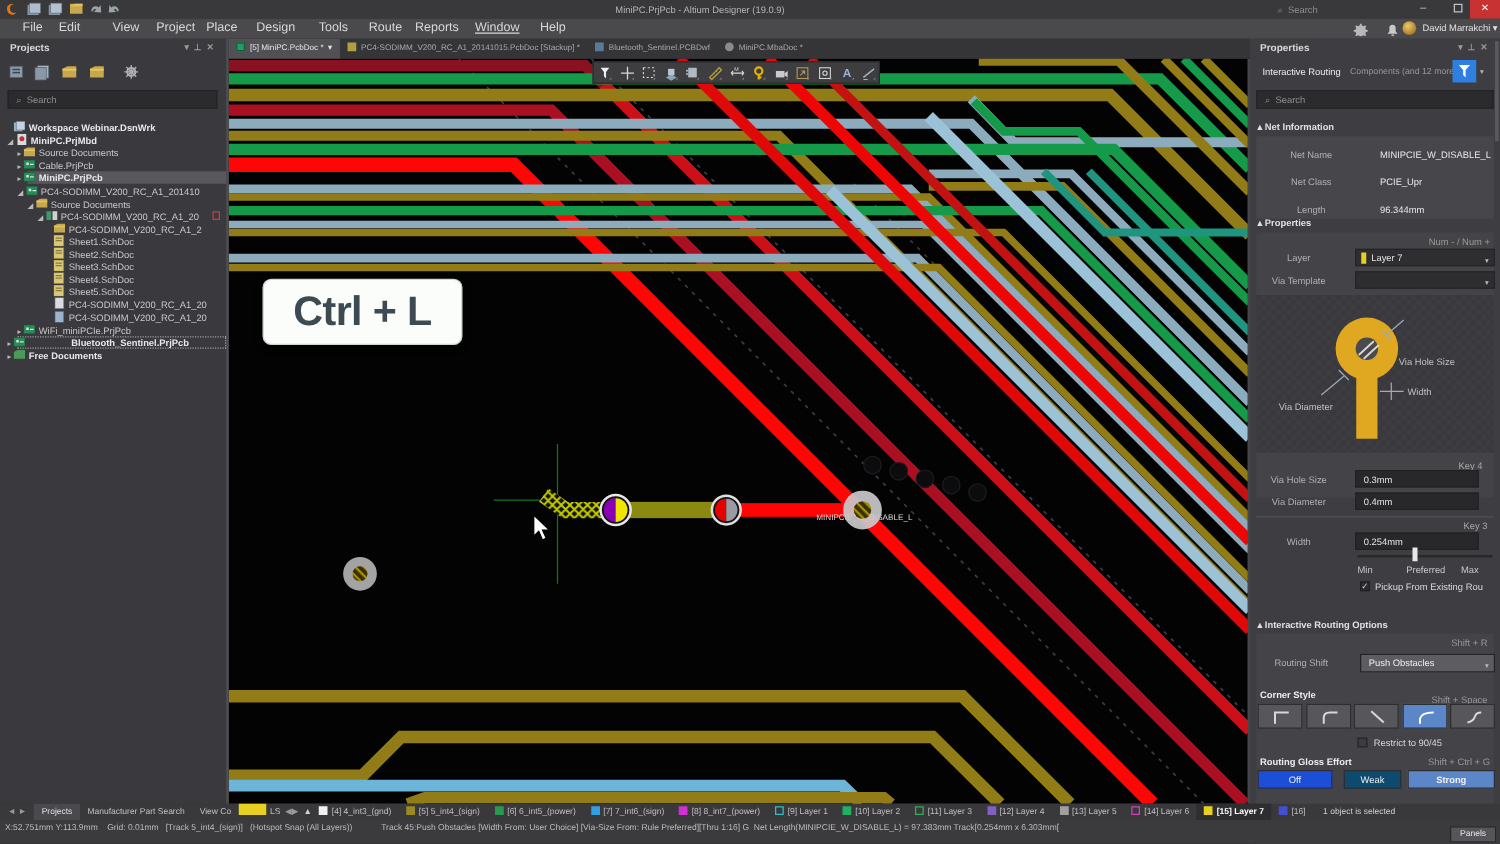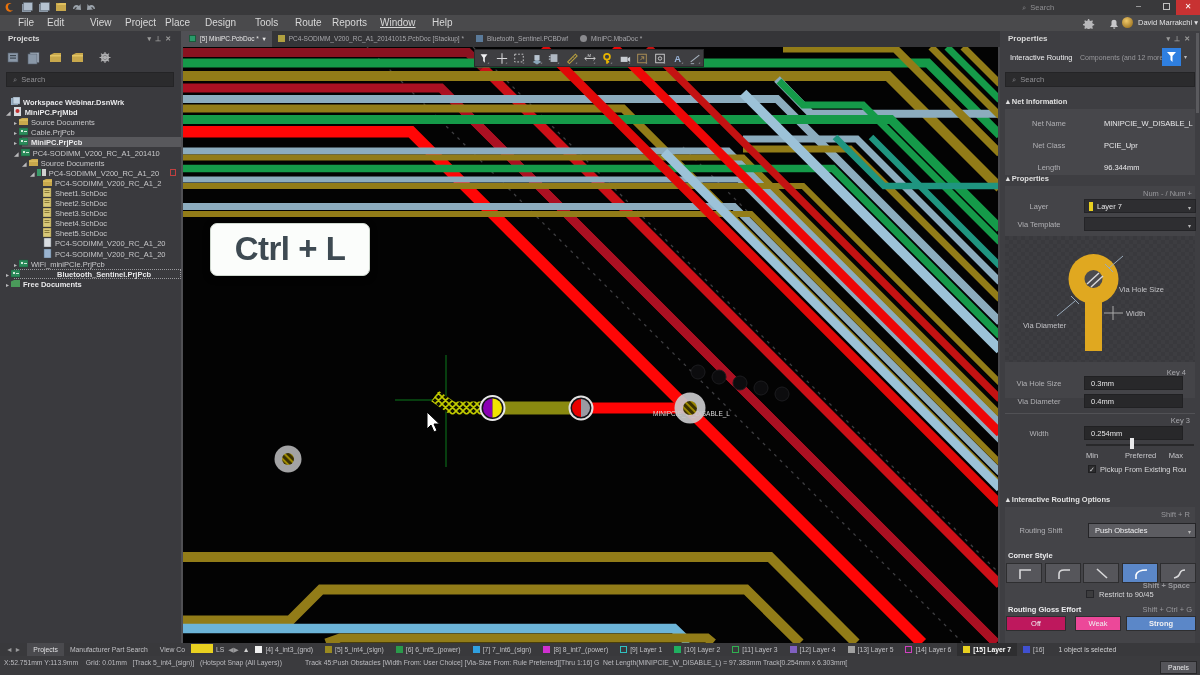--- a/index.html
+++ b/index.html
@@ -36,20 +36,21 @@
     <path d="M7 2 C3 2 2 5 3 8 C4 11 8 12 10 9 C8 10 5 9 5 6 C5 3 7 2 9 3 Z" fill="#e8720c"></path>
     <rect x="19" y="3" width="9" height="8" fill="#8a97a5"></rect>
       <rect x="20.5" y="1.5" width="9" height="8" fill="#aebccb" stroke="#5a6672" stroke-width="0.5"></rect>
     <rect x="36" y="3" width="9" height="8" fill="#8a97a5"></rect>
       <rect x="37.5" y="1.5" width="9" height="8" fill="#b4c2d0" stroke="#5a6672" stroke-width="0.5"></rect>
     <rect x="53" y="2" width="10" height="8" fill="#c8a84c"></rect>
       <path d="M53 4 l4 -2 6 0 0 2 Z" fill="#e0c05e"></path>
     <path d="M70 8 C70 4 74 3 76 5 l1.5 -2 0.5 6 -6 -0.5 2 -1.8 C72.5 5.6 71.5 6.5 71.5 8 Z" fill="#9aa2aa"></path>
     <path d="M92 8 C92 4 88 3 86 5 l-1.5 -2 -0.5 6 6 -0.5 -2 -1.8 C89.5 5.6 90.5 6.5 90.5 8 Z" fill="#9aa2aa"></path>
   </svg>
+  <div class="abs" style="left:430px;top:0;width:260px;text-align:center;color:#b4b4b6;font-size:7.5px;line-height:15px;">MiniPC.PrjPcb - Altium Designer (19.0.9)</div>
   <div class="abs" style="left:1022px;top:2px;width:95px;color:#8f8f92;font-size:7.5px;line-height:12px;">⌕&nbsp; Search</div>
   <div class="abs" style="left:1136px;top:0;color:#c8c8c8;font-size:9px;line-height:13px;">–</div>
   <div class="abs" style="left:1163px;top:3px;width:7px;height:7px;border:1px solid #c0c0c0;"></div>
   <div class="abs" style="left:1176px;top:0;width:24px;height:15px;background:#c83232;color:#fff;font-size:8px;text-align:center;line-height:14px;">✕</div>
 </div>
 
 <div class="abs menubar">
   <span class="abs" style="left:18px;">File</span>
     <span class="abs" style="left:47px;">Edit</span>
     <span class="abs" style="left:90px;">View</span>
@@ -310,21 +311,21 @@
     <div class="abs" style="left:125px;top:420px;color:#c8c8cc;">Preferred</div>
     <div class="abs" style="right:17px;top:420px;color:#c8c8cc;">Max</div>
     <div class="abs" style="left:88px;top:434px;width:8px;height:8px;background:#2c2c2e;border:1px solid #202022;color:#d0d0d2;font-size:7px;line-height:8px;text-align:center;">✓</div>
     <div class="abs" style="left:100px;top:434px;color:#d8d8da;">Pickup From Existing Rou</div>
     <div class="abs sechead" style="left:6px;top:464px;">▴ Interactive Routing Options</div>
     <div class="abs" style="left:5px;top:476px;width:190px;height:150px;background:#444448;"></div>
     <div class="abs" style="right:10px;top:479px;color:#98989c;">Shift + R</div>
     <div class="lbl" style="left:0;top:495px;width:82px;">Routing Shift</div>
     <div class="ddown" style="left:88px;top:492px;width:108px;height:15px;background:#5c5c61;color:#f0f0f2;"><span style="margin-left:6px;line-height:14px;display:inline-block;">Push Obstacles</span><span class="caret" style="top:4px;">▾</span></div>
     <div class="abs" style="left:8px;top:520px;color:#ececee;font-weight:bold;">Corner Style</div>
-    <div class="abs" style="right:10px;top:550px;color:#98989c;font-weight:bold;">Shift + Space</div>
+    <div class="abs" style="right:10px;top:524px;color:#98989c;">Shift + Space</div>
     <div class="abs" style="left:6px;top:532px;width:36px;height:20px;background:#56565b;border:1px solid #2e2e30;"><svg width="36" height="20">
         <g transform="translate(10,1)">
           <path d="M3 14 L3 5 L14 5" fill="none" stroke="#d8d8da" stroke-width="1.6"></path>
         </g>
       </svg></div>
     <div class="abs" style="left:44.5px;top:532px;width:36px;height:20px;background:#56565b;border:1px solid #2e2e30;"><svg width="36" height="20">
         <g transform="translate(10,1)">
           <path d="M3 14 L3 9 Q3 5 8 5 L14 5" fill="none" stroke="#d8d8da" stroke-width="1.6"></path>
         </g>
       </svg></div>
@@ -340,22 +341,22 @@
       </svg></div>
     <div class="abs" style="left:160px;top:532px;width:36px;height:20px;background:#56565b;border:1px solid #2e2e30;"><svg width="36" height="20">
         <g transform="translate(10,1)">
           <path d="M3 13 Q8 12 9 8 Q10 5 14 5" fill="none" stroke="#d8d8da" stroke-width="1.6"></path>
         </g>
       </svg></div>
     <div class="abs" style="left:86px;top:559px;width:8px;height:8px;background:#3c3c3e;border:1px solid #26262a;"></div>
     <div class="abs" style="left:99px;top:559px;color:#d8d8da;">Restrict to 90/45</div>
     <div class="abs" style="left:8px;top:574px;color:#ececee;font-weight:bold;">Routing Gloss Effort</div>
     <div class="abs" style="right:8px;top:574px;color:#98989c;">Shift + Ctrl + G</div>
-    <div class="abs" style="left:6px;top:585px;width:60px;height:15px;background:#be185d;border:1px solid #2e2e30;color:#f0f0f2;text-align:center;line-height:14px;">Off</div>
-    <div class="abs" style="left:75px;top:585px;width:46px;height:15px;background:#ec4899;border:1px solid #2e2e30;color:#f0f0f2;text-align:center;line-height:14px;">Weak</div>
+    <div class="abs" style="left:6px;top:585px;width:60px;height:15px;background:#1d4ed8;border:1px solid #2e2e30;color:#f0f0f2;text-align:center;line-height:14px;">Off</div>
+    <div class="abs" style="left:75px;top:585px;width:46px;height:15px;background:#0c4a6e;border:1px solid #2e2e30;color:#f0f0f2;text-align:center;line-height:14px;">Weak</div>
     <div class="abs" style="left:126px;top:585px;width:70px;height:15px;background:#5b87c8;border:1px solid #2e2e30;color:#f0f0f2;text-align:center;line-height:14px;font-weight:bold;">Strong</div>
     <div class="abs" style="left:196px;top:2px;width:3px;height:80px;background:#5a5a5e;"></div>
   </div>
 
 <div id="botbar" class="abs botbar"><span style="margin-left:6px;color:#9a9a9c;">◄&nbsp;►</span><span class="ltab" style="background:#4a4a4e;color:#e0e0e2;margin-left:6px;">Projects</span><span class="ltab">Manufacturer Part Search</span><span class="ltab">View Co</span><span style="display:inline-block;width:22px;height:9px;background:#e8d020;vertical-align:-1px;"></span><span style="margin-left:3px;">LS</span><span style="margin-left:4px;color:#9a9a9c;">◀▶</span><span style="margin-left:4px;color:#d0d0d0;">▲</span><span class="ltab"><span class="lsq" style="background:#f0f0f0"></span>[4] 4_int3_(gnd)</span><span class="ltab"><span class="lsq" style="background:#9a8a20"></span>[5] 5_int4_(sign)</span><span class="ltab"><span class="lsq" style="background:#2a9a4a"></span>[6] 6_int5_(power)</span><span class="ltab"><span class="lsq" style="background:#30a0e0"></span>[7] 7_int6_(sign)</span><span class="ltab"><span class="lsq" style="background:#d030d0"></span>[8] 8_int7_(power)</span><span class="ltab"><span class="lsq" style="border:1px solid #30c0c0"></span>[9] Layer 1</span><span class="ltab"><span class="lsq" style="background:#20b060"></span>[10] Layer 2</span><span class="ltab"><span class="lsq" style="border:1px solid #30b050"></span>[11] Layer 3</span><span class="ltab"><span class="lsq" style="background:#8060c0"></span>[12] Layer 4</span><span class="ltab"><span class="lsq" style="background:#a0a0a0"></span>[13] Layer 5</span><span class="ltab"><span class="lsq" style="border:1px solid #d040c0"></span>[14] Layer 6</span><span class="ltab" style="background:#2e2e30;color:#fff;font-weight:bold;"><span class="lsq" style="background:#e8d020"></span>[15] Layer 7</span><span class="ltab"><span class="lsq" style="background:#4050d0"></span>[16]</span><span style="margin-left:8px;color:#d0d0d2;">1 object is selected</span></div>
 <div id="statusbar" class="abs statusbar">
     <div class="abs" style="left:4px;top:3px;">X:52.751mm Y:113.9mm &nbsp;&nbsp; Grid: 0.01mm &nbsp;&nbsp;[Track 5_int4_(sign)] &nbsp;&nbsp;(Hotspot Snap (All Layers))</div>
     <div class="abs" style="left:305px;top:3px;">Track 45:Push Obstacles [Width From: User Choice] [Via-Size From: Rule Preferred][Thru 1:16] G&nbsp; Net Length(MINIPCIE_W_DISABLE_L) = 97.383mm Track[0.254mm x 6.303mm[</div>
     <div class="abs" style="left:1160px;top:5px;width:37px;height:13px;background:#55555a;border:1px solid #28282a;color:#e8e8ea;text-align:center;line-height:12px;">Panels</div>
   </div>

